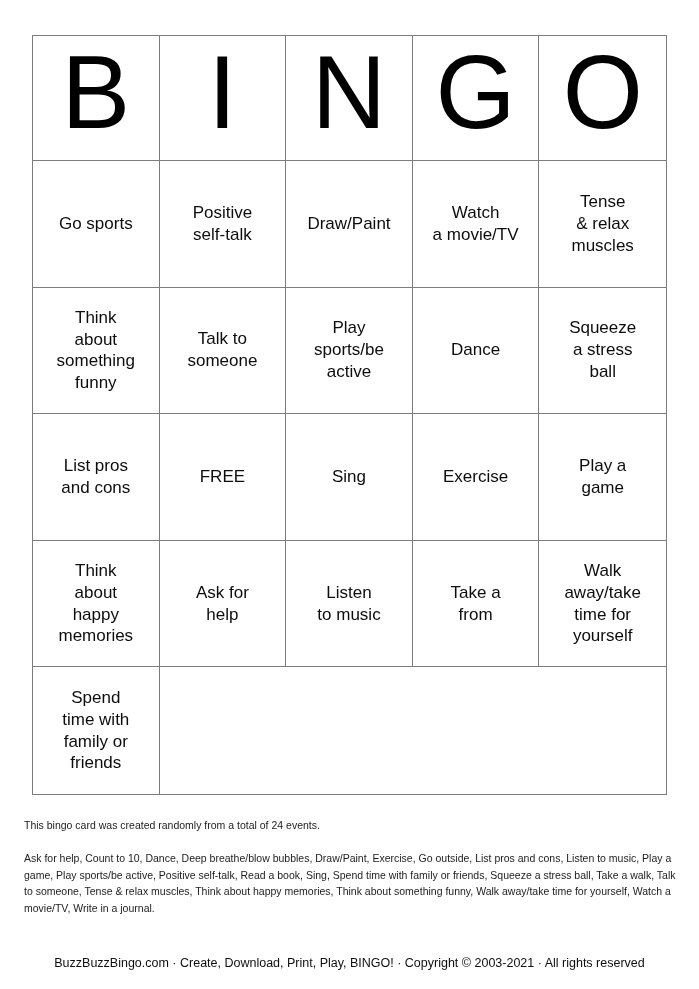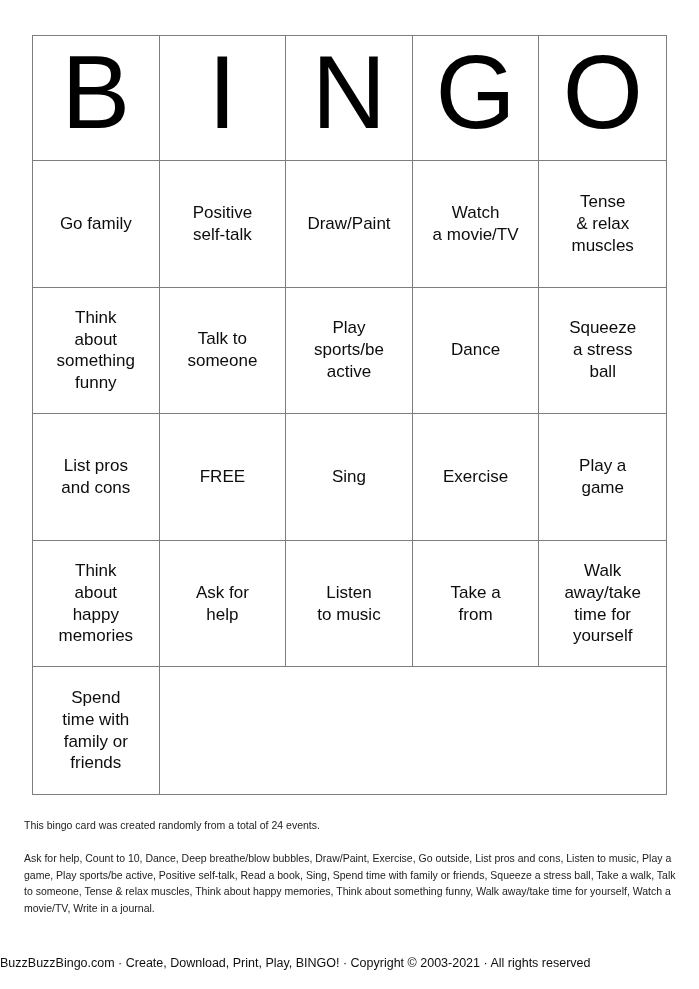--- a/index.html
+++ b/index.html
@@ -73,20 +73,21 @@
     font-size: 10.5px;
     line-height: 16.8px;
     color: #1c1c1c;
   }
   .desc p { margin: 16px; }
   .footer {
     position: absolute;
     left: 0;
     top: 956px;
     width: 100%;
+    text-align: center;
     font-size: 12.5px;
     line-height: 1.25;
     color: #0f0f0f;
   }
 </style>
 </head>
 <body>
 
 <div class="bingo-grid">
 
@@ -99,21 +100,21 @@
   <div class="hcell">
       <span class="hletter">N</span>
     </div>
   <div class="hcell">
       <span class="hletter">G</span>
     </div>
   <div class="hcell">
       <span class="hletter">O</span>
     </div>
 
-  <div class="cell">Go family</div>
+  <div class="cell">Go sports</div>
   <div class="cell">Positive
 self-talk</div>
   <div class="cell">Draw/Paint</div>
   <div class="cell">Watch
 a movie/TV</div>
   <div class="cell">Tense
 &amp; relax
 muscles</div>
 
   <div class="cell small">Think

